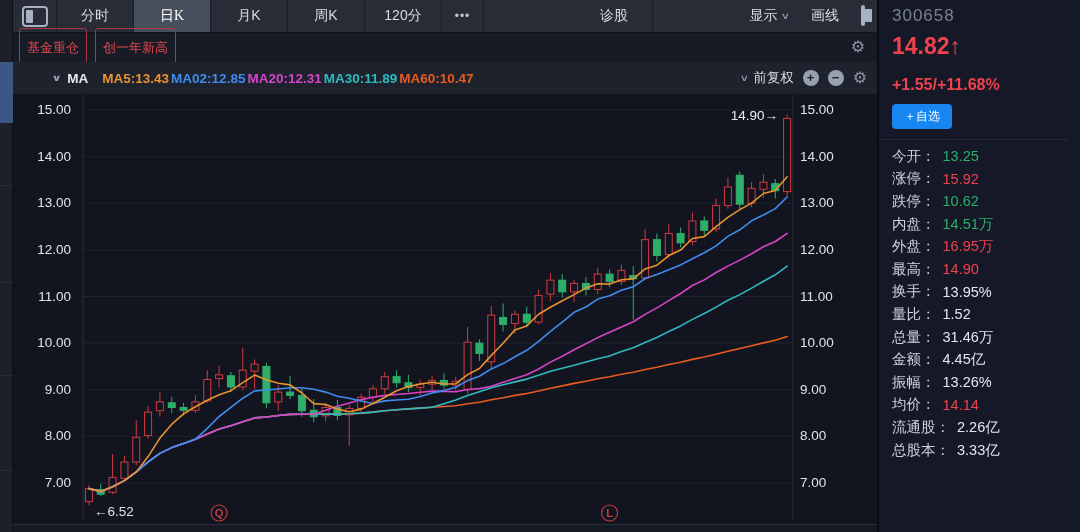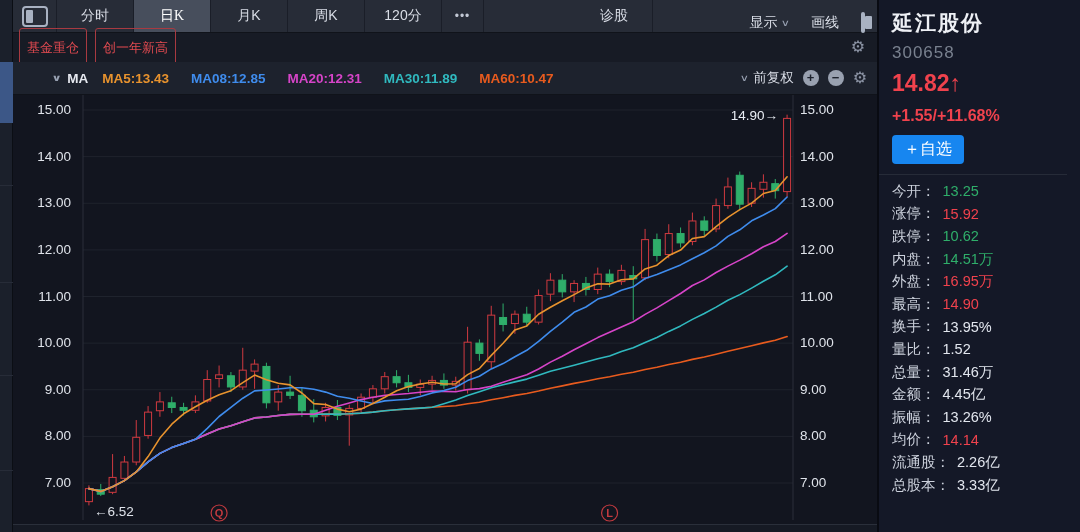--- a/index.html
+++ b/index.html
@@ -18,53 +18,53 @@
   
   .toolbar { position:absolute; left:0; top:0; width:864px; height:33px; background:#272c37; border-bottom:1px solid #10131a; display:flex; align-items:stretch; }
   .tool-iconcell { width:44px; display:flex; align-items:center; justify-content:center; border-right:1px solid #1a1e28; }
   .panel-icon { width:26px; height:21px; border:2px solid #a9b2c2; border-radius:4px; position:relative; }
   .panel-icon::before { content:""; position:absolute; left:2px; top:2px; bottom:2px; width:7px; background:#a9b2c2; border-radius:1px; }
   .tab { width:77px; display:flex; align-items:center; justify-content:center; gap:4px; color:#d9dde6; font-size:14px; border-right:1px solid #1a1e28; cursor:default; }
   .tab.active { background:#474e5c; color:#fff;font-family:Liberation Serif, serif; }
   .tab.narrow { width:42px; letter-spacing:1px; font-size:12px; color:#c2c8d4; }
   .tab.wide { width:92px;margin-top:40px; }
   .chev { color:#98a1b2; font-size:9px; transform:scaleX(1.4); display:inline-block; }
-  .toolbar-right { margin-left:auto; display:flex; align-items:flex-end; gap:22px; padding-right:12px; }
+  .toolbar-right { margin-left:auto; display:flex; align-items:center; gap:22px; padding-right:12px; }
   .tool-link { color:#d9dde6; font-size:14px; display:flex; align-items:center; gap:5px; }
   .panel-icon.small { width:24px; height:19px; }
 
   
   .tagrow { position:absolute; left:0; top:33px; width:864px; height:29px; background:#171b25; display:flex; align-items:center; gap:8px; padding-left:6px; }
   .tag { border:1px solid #a83a41; color:#e04a50; font-size:13px; padding:10px 7px; border-radius:3px; line-height:17px; }
   .gear { color:#8b93a4; font-size:16px; line-height:1; }
   .tagrow .gear { position:absolute; right:12px; top:6px; }
 
   
   .marow { position:absolute; left:0; top:62px; width:864px; height:33px; background:#1d222d; display:flex; align-items:center; font-size:13.5px; border-bottom:1px solid #10131a; }
   .ma-collapse { margin-left:40px; display:flex; align-items:center; gap:7px; color:#e6e9f0; font-weight:bold; }
-  .ma-items { display:flex; gap:22px; margin-left:14px; font-weight:bold;justify-content:space-between; }
+  .ma-items { display:flex; gap:2px; margin-left:14px; font-weight:bold;justify-content:space-between; }
   .marow-right { margin-left:auto; display:flex; align-items:center; gap:9px; padding-right:10px; }
   .adjust { color:#d9dde6; font-size:13.5px; display:flex; gap:6px; align-items:center; }
   .zoom-btn { width:16px; height:16px; border-radius:50%; background:#99a1b0; color:#1d222d; font-size:13px; font-weight:bold; line-height:15px; text-align:center; }
 
   
   .chart { position:absolute; left:0; top:95px; width:864px; height:437px; background:#12151f; }
   .chart svg { position:absolute; left:0; top:0; }
   .ylab { position:absolute; color:#dfe3ea; font-size:13.5px; }
   .ylab.left { width:58px; text-align:right; left:0; }
   .ylab.right { left:787px; text-align:left; }
   .pane-strip { position:absolute; left:0; top:429px; width:864px; height:8px; background:#161a24; border-top:1px solid #2a2f3a; }
 
   
   .quote { position:absolute; left:877px; top:0; width:203px; height:532px; background:#141827; border-left:2px solid #090b12; padding-left:13px; }
   .q-name { margin-top:9px; font-size:21px; font-weight:600; color:#eef0f5; letter-spacing:2px; }
   .q-code { margin-top:6px; font-size:17px; color:#79818f; letter-spacing:1px; }
   .q-price { margin-top:7px; font-size:23px; font-weight:bold; color:var(--up); }
-  .q-change { margin-top:10px; font-size:16px; font-weight:bold; color:var(--up); }
-  .q-add { display:inline-block; margin-top:10px; background:var(--accent); color:#fff; font-size:16px; padding:4px 12px; border-radius:4px; }
+  .q-change { margin-top:16px; font-size:16px; font-weight:bold; color:var(--up); }
+  .q-add { display:inline-block; margin-top:10px; background:var(--accent); color:#fff; font-size:12px; padding:4px 12px; border-radius:4px; }
   .q-div { margin:10px 13px 0 0; border-top:1px solid #262b38; margin-left:-13px; padding-left:13px; }
   .stats { margin-top:5px; }
   .stat-row { display:flex; align-items:center; height:22.6px; font-size:14.5px; }
   .stat-label { color:#ccd1dc; }
   .stat-value { margin-left:7px; }
   .val-up { color:var(--up); }
   .val-down { color:var(--down); }
   .val-flat { color:#e2e6ee; }
 </style>
 </head>
@@ -133,21 +133,21 @@
       <span class="gear">⚙</span>
     </div>
 
     <div class="marow">
       <span class="ma-collapse">
         <span class="chev">∨</span>
         <span>MA</span>
       </span>
       <span class="ma-items" id="ma-items">
           <span style="color: rgb(232, 147, 46);">MA5:13.43</span>
-          <span style="color: rgb(63, 140, 237);">MA08:12.85</span>
+          <span style="color: rgb(63, 140, 237);">MA02:12.85</span>
           <span style="color: rgb(214, 68, 200);">MA20:12.31</span>
           <span style="color: rgb(48, 185, 191);">MA30:11.89</span>
           <span style="color: rgb(232, 91, 30);">MA60:10.47</span>
         </span>
       <span class="marow-right">
         <span class="adjust">
           <span class="chev">∨</span>
           <span>前复权</span>
         </span>
         <span class="zoom-btn">+</span>
@@ -321,21 +321,20 @@
         <span class="ylab left" style="top: 286.75px;">9.00</span>
         <span class="ylab right" style="top: 286.75px;">9.00</span>
         <span class="ylab left" style="top: 333.375px;">8.00</span>
         <span class="ylab right" style="top: 333.375px;">8.00</span>
         <span class="ylab left" style="top: 380px;">7.00</span>
         <span class="ylab right" style="top: 380px;">7.00</span>
       </div>
   </div>
 
   <div class="quote">
-    <div class="q-name">延江股份</div>
     <div class="q-code">300658</div>
     <div class="q-price">14.82↑</div>
     <div class="q-change">+1.55/+11.68%</div>
     <div class="q-add">＋自选</div>
     <div class="q-div"></div>
     <div class="stats" id="stats">
         <div class="stat-row">
           <span class="stat-label">今开：</span>
           <span class="stat-value val-down">13.25</span>
         </div>

